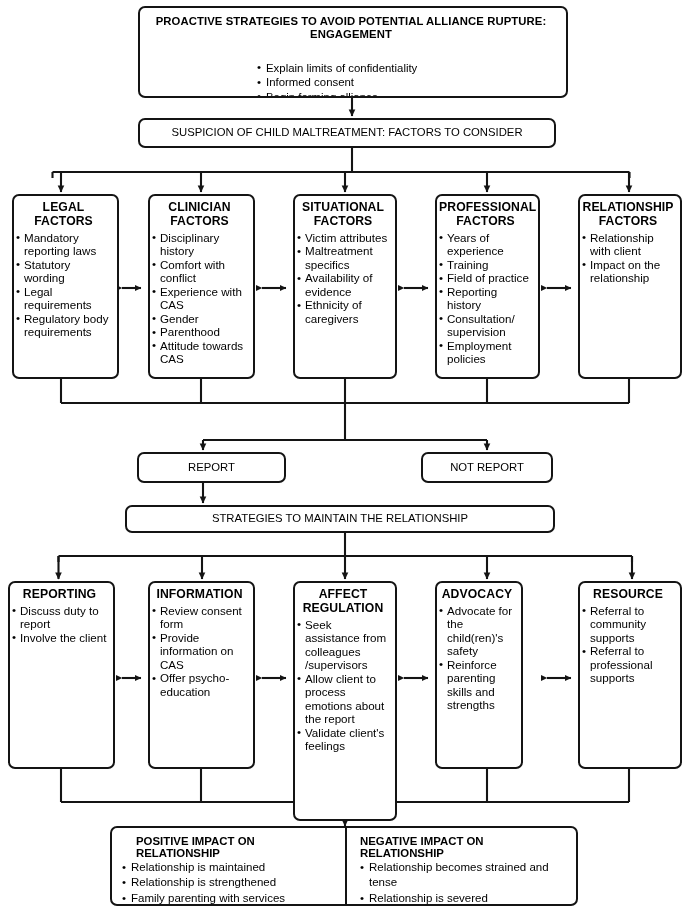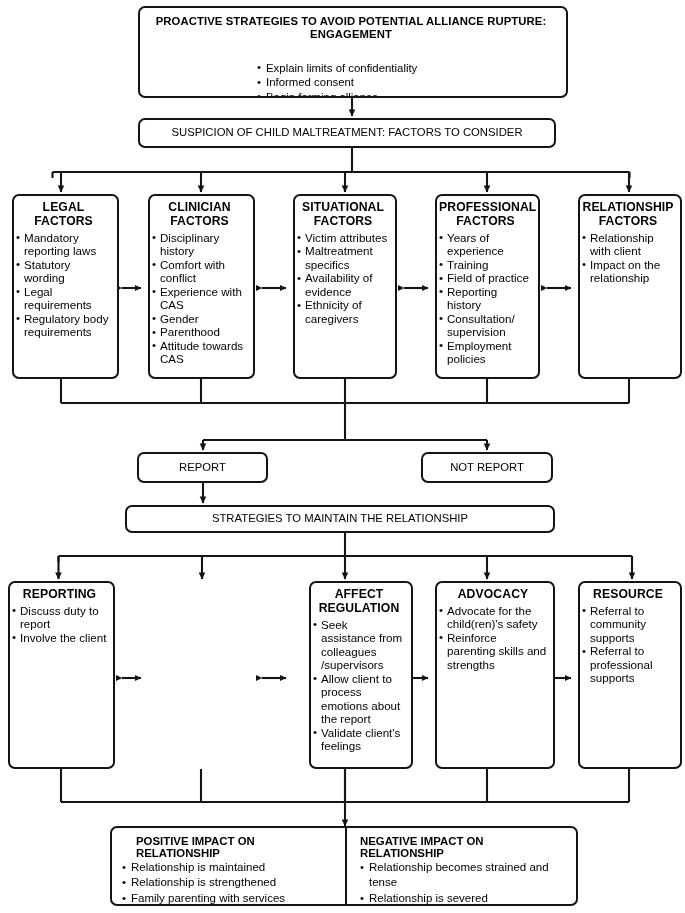--- a/index.html
+++ b/index.html
@@ -224,55 +224,65 @@
     <div class="title t-col u">
       <div>RELATIONSHIP</div>
       <div><span>FACTORS</span></div>
     </div>
     <ul class="bul">
       <li>Relationship with client</li>
       <li>Impact on the relationship</li>
     </ul>
   </div>
 
-  <div class="box pill" style="left:137px; top:452px; width:131px; height:31px;">
+  <div class="box pill" style="left:137px; top:452px; width:149px; height:31px;">
     <div class="flat-title">REPORT</div>
   </div>
   <div class="box pill" style="left:421px; top:452px; width:132px; height:31px;">
     <div class="flat-title">NOT REPORT</div>
   </div>
 
   <div class="box pill" style="left:125px; top:505px; width:430px; height:28px;">
     <div class="flat-title">STRATEGIES TO MAINTAIN THE RELATIONSHIP</div>
   </div>
 
   <div class="box pad" style="left:8px; top:581px; width:107px; height:188px;">
     <div class="title t-col u hdr-center">
       <div><span>REPORTING</span></div>
     </div>
     <ul class="bul">
       <li>Discuss duty to report</li>
       <li>Involve the client</li>
     </ul>
   </div>
 
-
-  <div class="box pad" style="left:293px; top:581px; width:104px; height:188px;margin-left:16px;">
+  <div class="box pad" style="left:148px; top:581px; width:107px; height:188px;">
+    <div class="title t-col u hdr-center">
+      <div><span>INFORMATION</span></div>
+    </div>
+    <ul class="bul">
+      <li>Review  consent form</li>
+      <li>Provide information on CAS</li>
+      <li>Offer psycho-education</li>
+    </ul>
+  </div>
+
+  <div class="box pad" style="left:293px; top:581px; width:104px; height:240px;">
     <div class="title t-col u hdr-center">
       <div>AFFECT</div>
       <div><span>REGULATION</span></div>
     </div>
     <ul class="bul">
       <li>Seek assistance from colleagues /supervisors</li>
       <li>Allow client to process emotions about the report</li>
       <li>Validate client's feelings</li>
     </ul>
   </div>
 
-  <div class="box pad" style="left:435px; top:581px; width:120px; height:188px;">
+  <div class="box pad" style="left:435px; top:581px; width:88px; height:188px;">
     <div class="title t-col u hdr-center">
       <div><span>ADVOCACY</span></div>
     </div>
     <ul class="bul">
       <li>Advocate for the child(ren)'s safety</li>
       <li>Reinforce parenting skills and  strengths</li>
     </ul>
   </div>
 
   <div class="box pad" style="left:578px; top:581px; width:104px; height:188px;">

